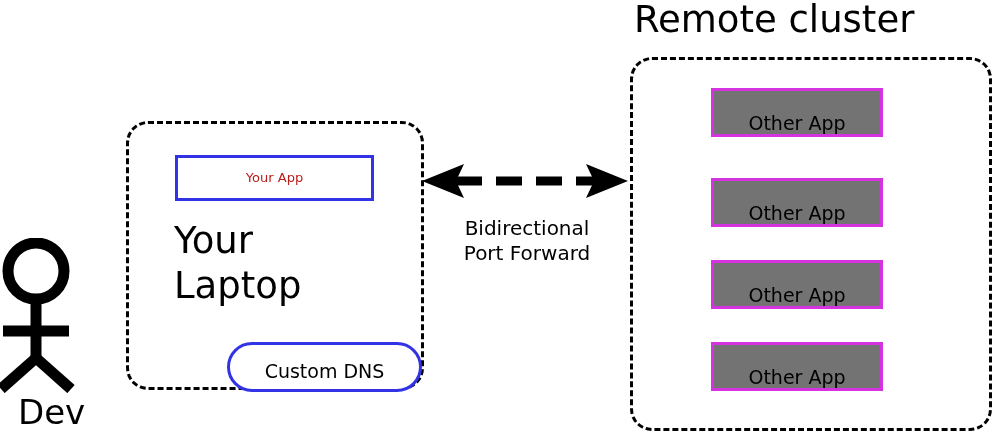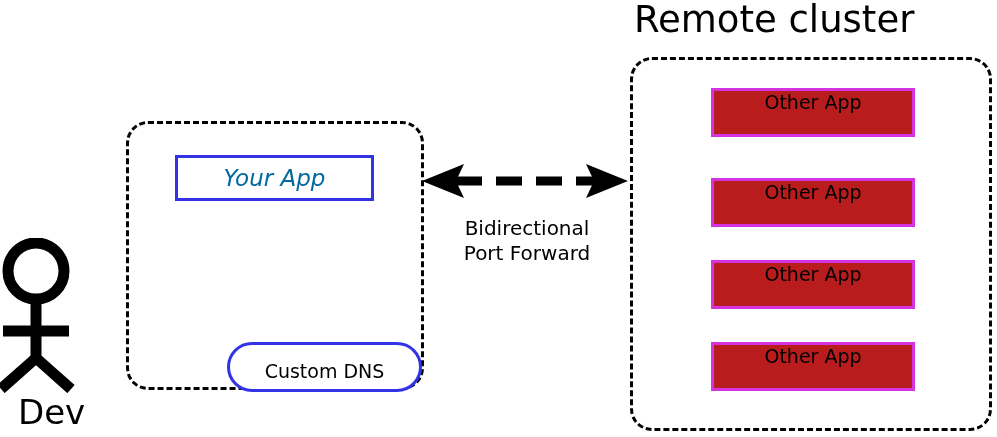--- a/index.html
+++ b/index.html
@@ -62,25 +62,24 @@
     width: 199px;
     height: 46px;
     border: 3px solid #3333e6;
     box-sizing: border-box;
     background: #ffffff;
     display: flex;
     align-items: center;
     justify-content: center;
   }
   #your-app-label {
-    font-size: 23px;
-    color: #0369a1;
+    font-size: 13px;
+    color: #b91c1c;
     line-height: 22px;
     white-space: nowrap;
-    font-style: italic;
   }
 
   
   #custom-dns-box {
     left: 227px;
     top: 342px;
     width: 195px;
     height: 50px;
     border: 3px solid #3333e6;
     border-radius: 25px;
@@ -133,27 +132,27 @@
     top: 57px;
     width: 362px;
     height: 374px;
     border: 3px dashed #000000;
     border-radius: 22px;
     box-sizing: border-box;
     background: transparent;
   }
   .other-app-box {
     left: 711px;
-    width: 204px;
+    width: 172px;
     height: 49px;
     border: 3px solid #d633e0;
     box-sizing: border-box;
-    background: #b91c1c;
+    background: #737373;
     display: flex;
-    align-items: flex-start;
+    align-items: flex-end;
     justify-content: center;
   }
   .other-app-label {
     font-size: 19px;
     color: #000000;
     line-height: 22px;
     white-space: nowrap;
   }
 </style>
 </head>
@@ -171,20 +170,22 @@
     </svg>
   </div>
   <div class="abs" id="actor-label">Dev</div>
 
   <div class="abs" id="laptop-box"></div>
 
   <div class="abs" id="your-app-box">
     <span id="your-app-label">Your App</span>
   </div>
 
+  <div class="abs" id="laptop-title">Your
+Laptop</div>
 
   <div class="abs" id="custom-dns-box">
     <span id="custom-dns-label">Custom DNS</span>
   </div>
 
   <svg class="abs" id="bidir-arrow" viewBox="0 0 210 38">
 
     <line x1="36" y1="19" x2="174" y2="19" stroke="#000000" stroke-width="9" stroke-dasharray="26 14"></line>
 
     <path d="M 2 19 L 44 2 L 36 19 L 44 36 Z" fill="#000000"></path>

